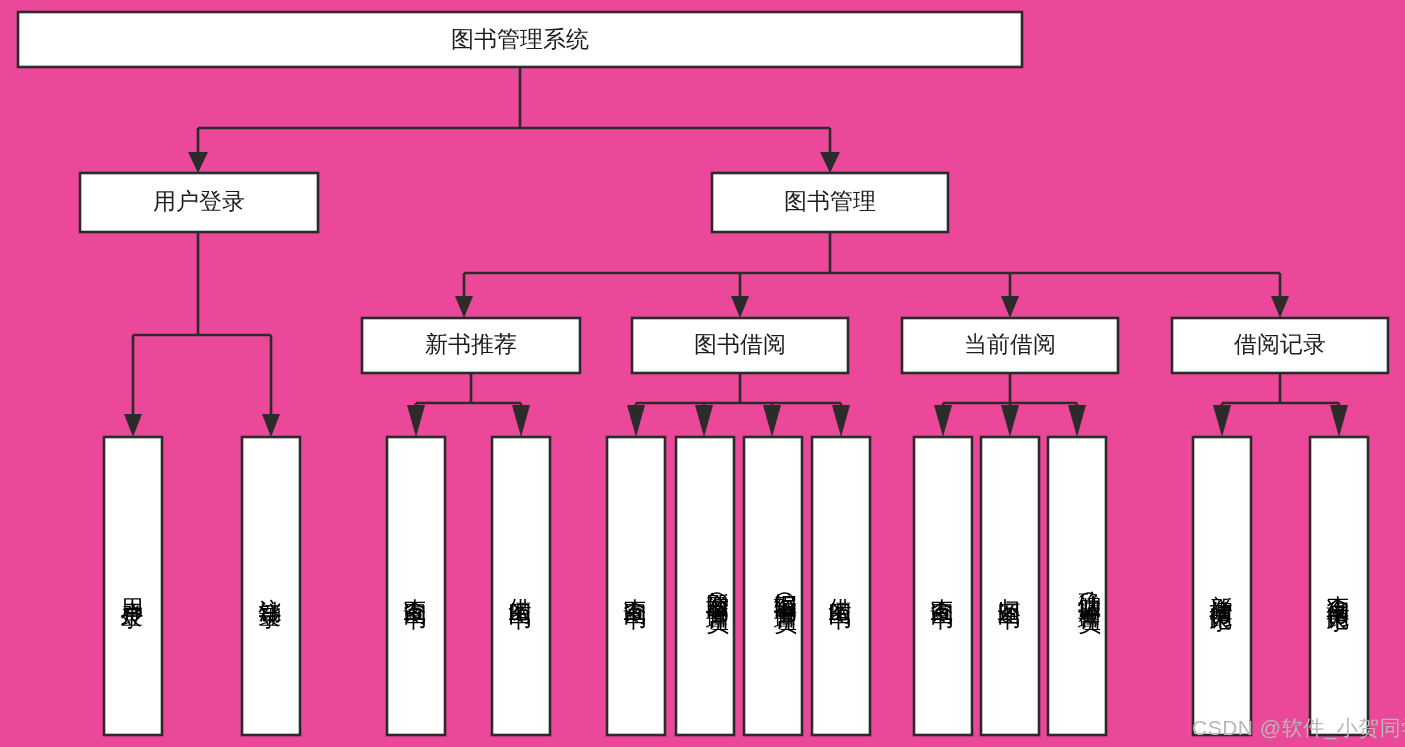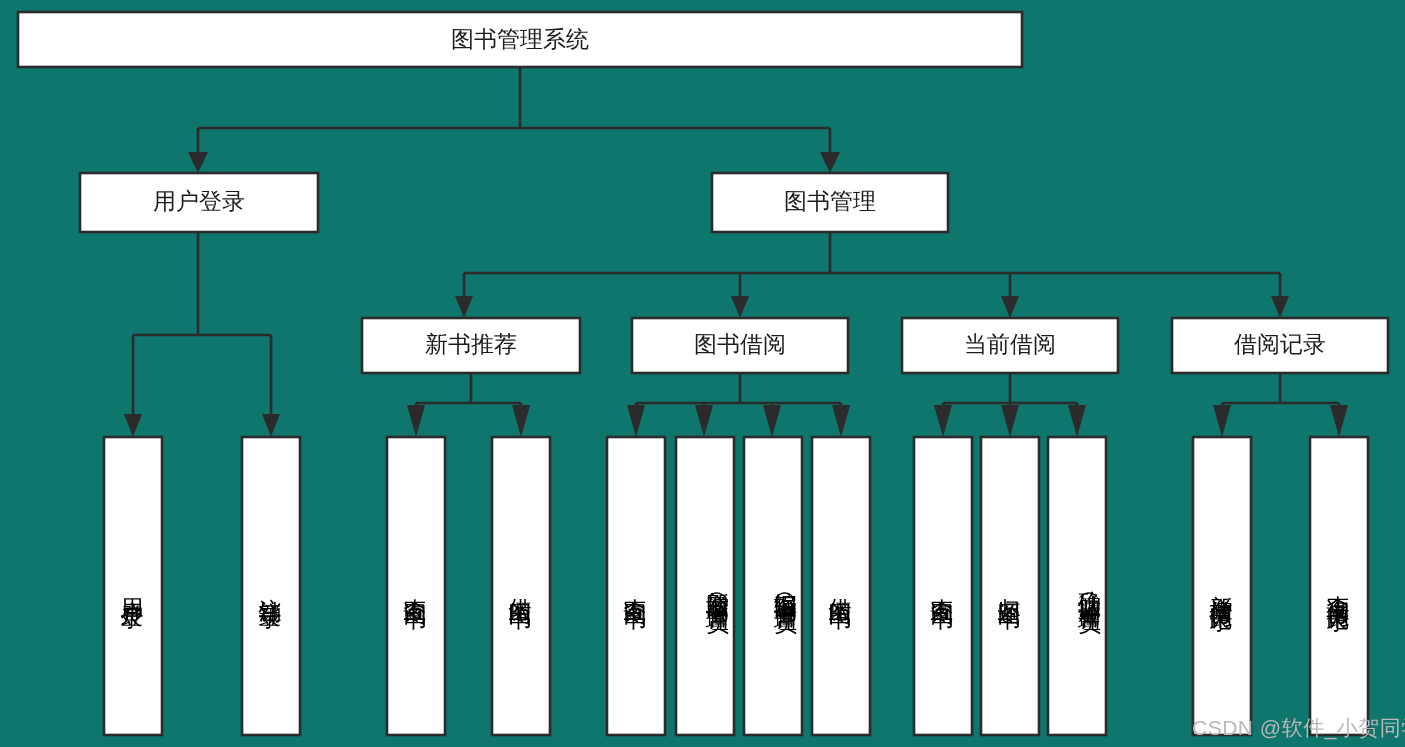--- a/index.html
+++ b/index.html
@@ -8,21 +8,21 @@
     padding: 0;
     background: #ffffff;
   }
   body {
     font-family: "Liberation Sans", "DejaVu Sans", sans-serif;
   }
   #diagram-root {
     position: relative;
     width: 1405px;
     height: 747px;
-    background: #0f766e;
+    background: #ec4899;
     overflow: hidden;
   }
   svg.diagram-canvas {
     position: absolute;
     top: 0;
     left: 0;
     width: 1405px;
     height: 747px;
     display: block;
   }

